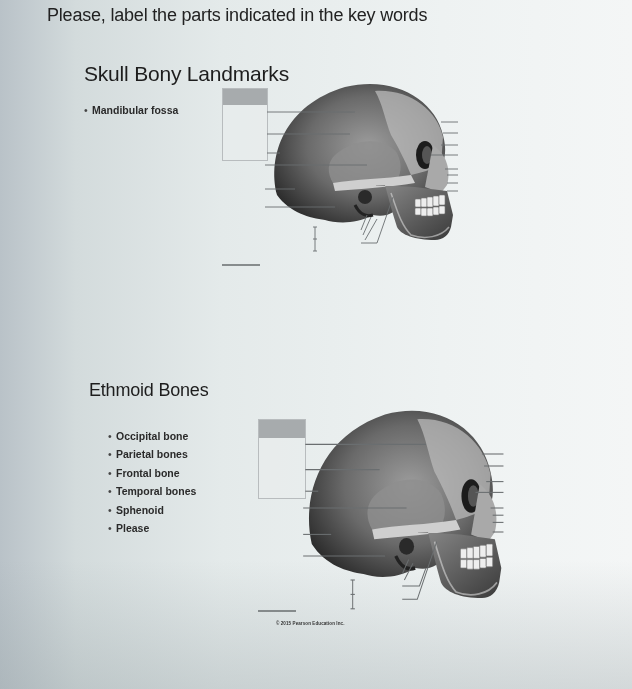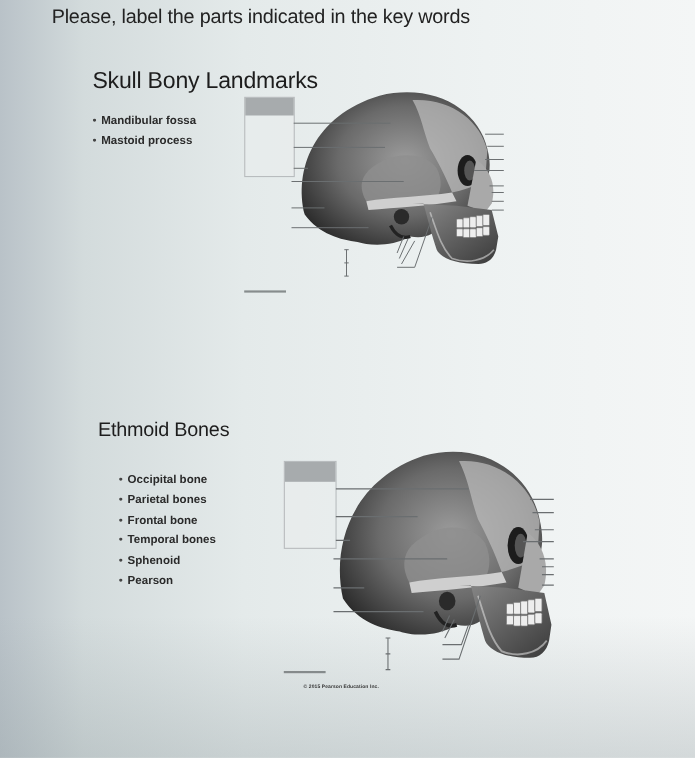--- a/index.html
+++ b/index.html
@@ -62,21 +62,20 @@
 </head>
 <body>
 
 <div class="shade-bottom"></div>
 
 <div class="instruction">Please, label the parts indicated in the key words</div>
 
 <div class="section-title title-1">Skull Bony Landmarks</div>
 <ul class="keywords kw-1">
   <li>Mandibular fossa</li>
-  <li>Mastoid process</li>
 </ul>
 
 <div class="label-box lb-1">
   <div class="hdr"></div>
 </div>
 
 <div class="fig fig-1">
   <svg width="260" height="200" viewBox="0 0 260 200">
     <defs>
       <radialGradient id="craniumA" cx="0.55" cy="0.45" r="0.65">
@@ -159,21 +158,21 @@
 </div>
 <div class="credit-line cl-1"></div>
 
 <div class="section-title title-2">Ethmoid Bones</div>
 <ul class="keywords kw-2">
   <li>Occipital bone</li>
   <li>Parietal bones</li>
   <li>Frontal bone</li>
   <li>Temporal bones</li>
   <li>Sphenoid</li>
-  <li>Pearson</li>
+  <li>Please</li>
 </ul>
 
 <div class="label-box lb-2">
   <div class="hdr"></div>
 </div>
 
 <div class="fig fig-2">
   <svg width="280" height="240" viewBox="0 0 260 200" preserveAspectRatio="none">
     <defs>
       <radialGradient id="craniumB" cx="0.55" cy="0.45" r="0.65">

